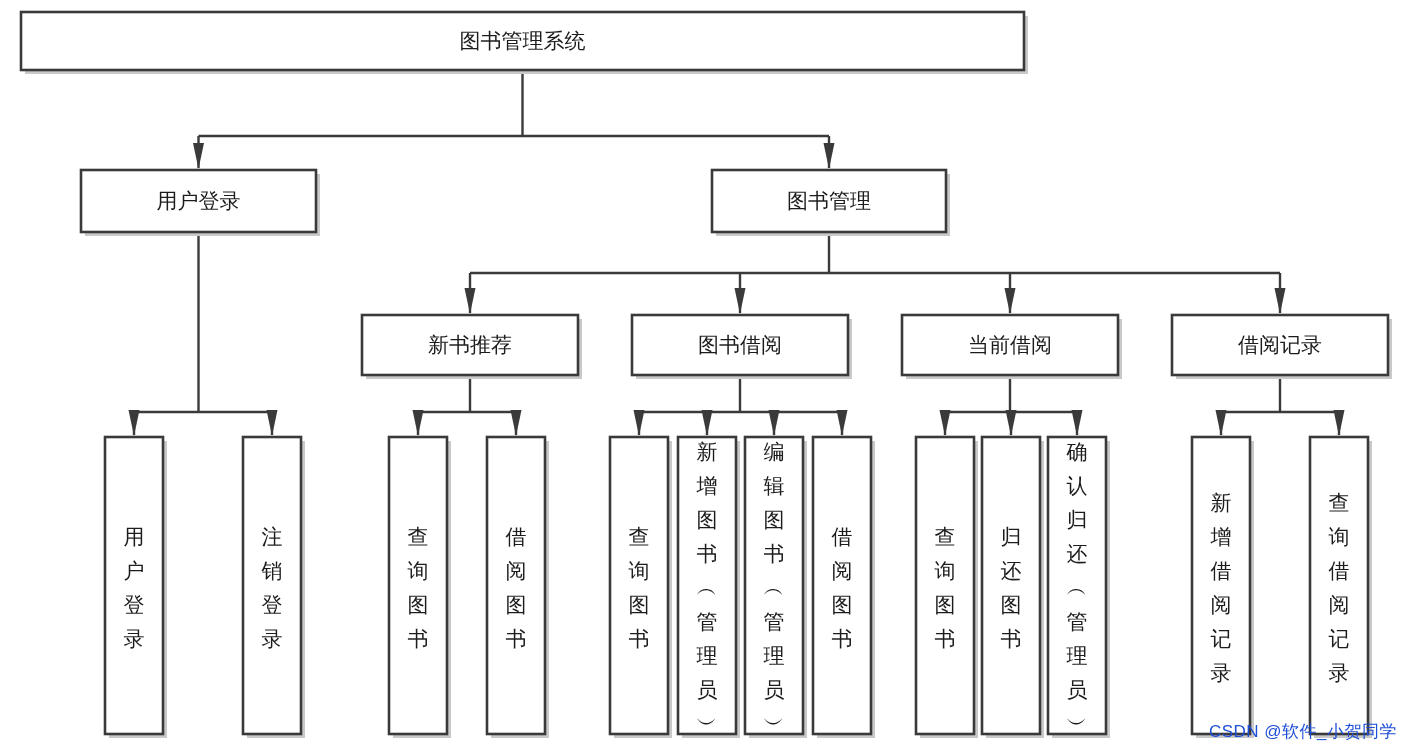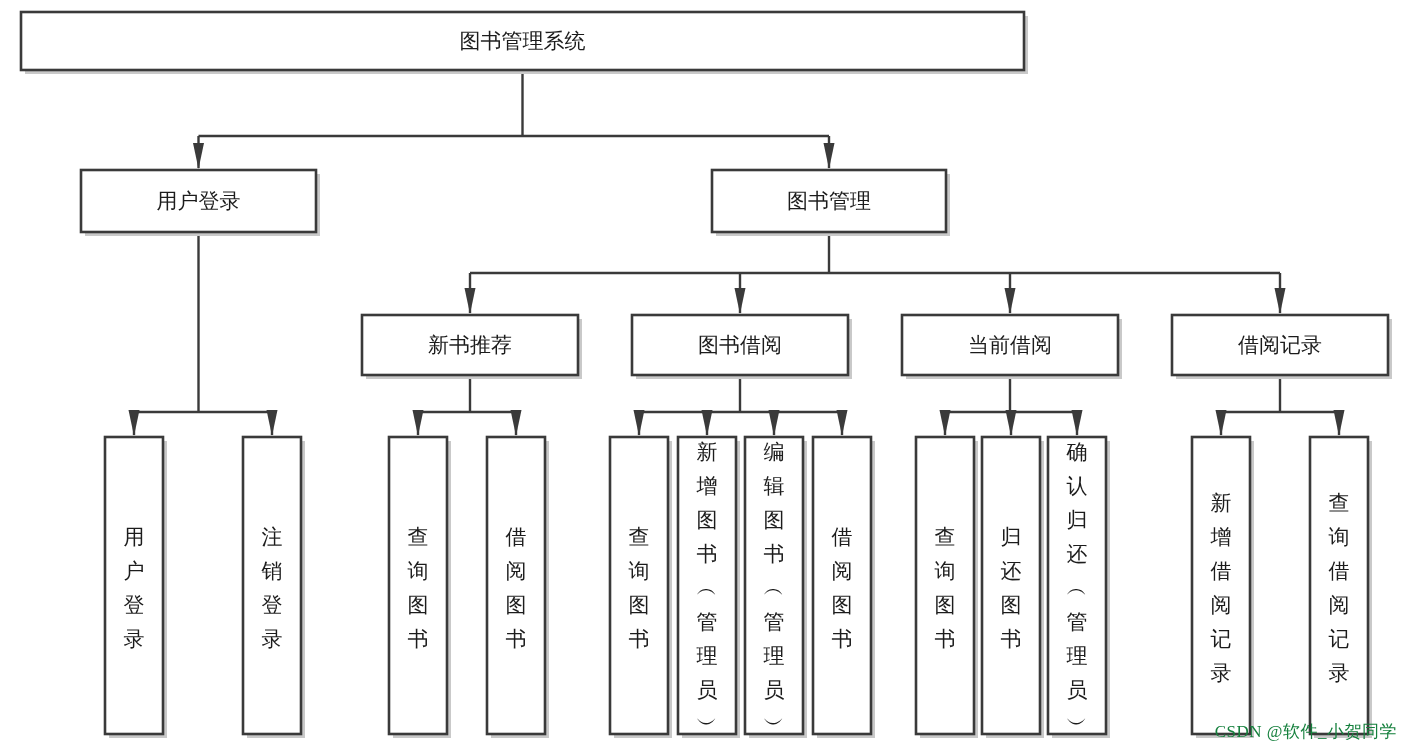--- a/index.html
+++ b/index.html
@@ -55,23 +55,23 @@
   .leaf-label {
     font-family: "Liberation Sans", "DejaVu Sans", sans-serif;
     font-size: 21px;
     fill: #1c1c1c;
     text-anchor: middle;
   }
   .watermark {
     position: absolute;
     right: 8px;
     bottom: 4px;
-    font-family: Liberation Serif, serif;
+    font-family: Liberation Sans, sans-serif;
     font-size: 17px;
-    color: #15803d;
+    color: #1d4ed8;
     letter-spacing: 0.5px;
     white-space: nowrap;
     pointer-events: none;
   }
 </style>
 </head>
 <body>
 
 <div id="diagram-root">
 

